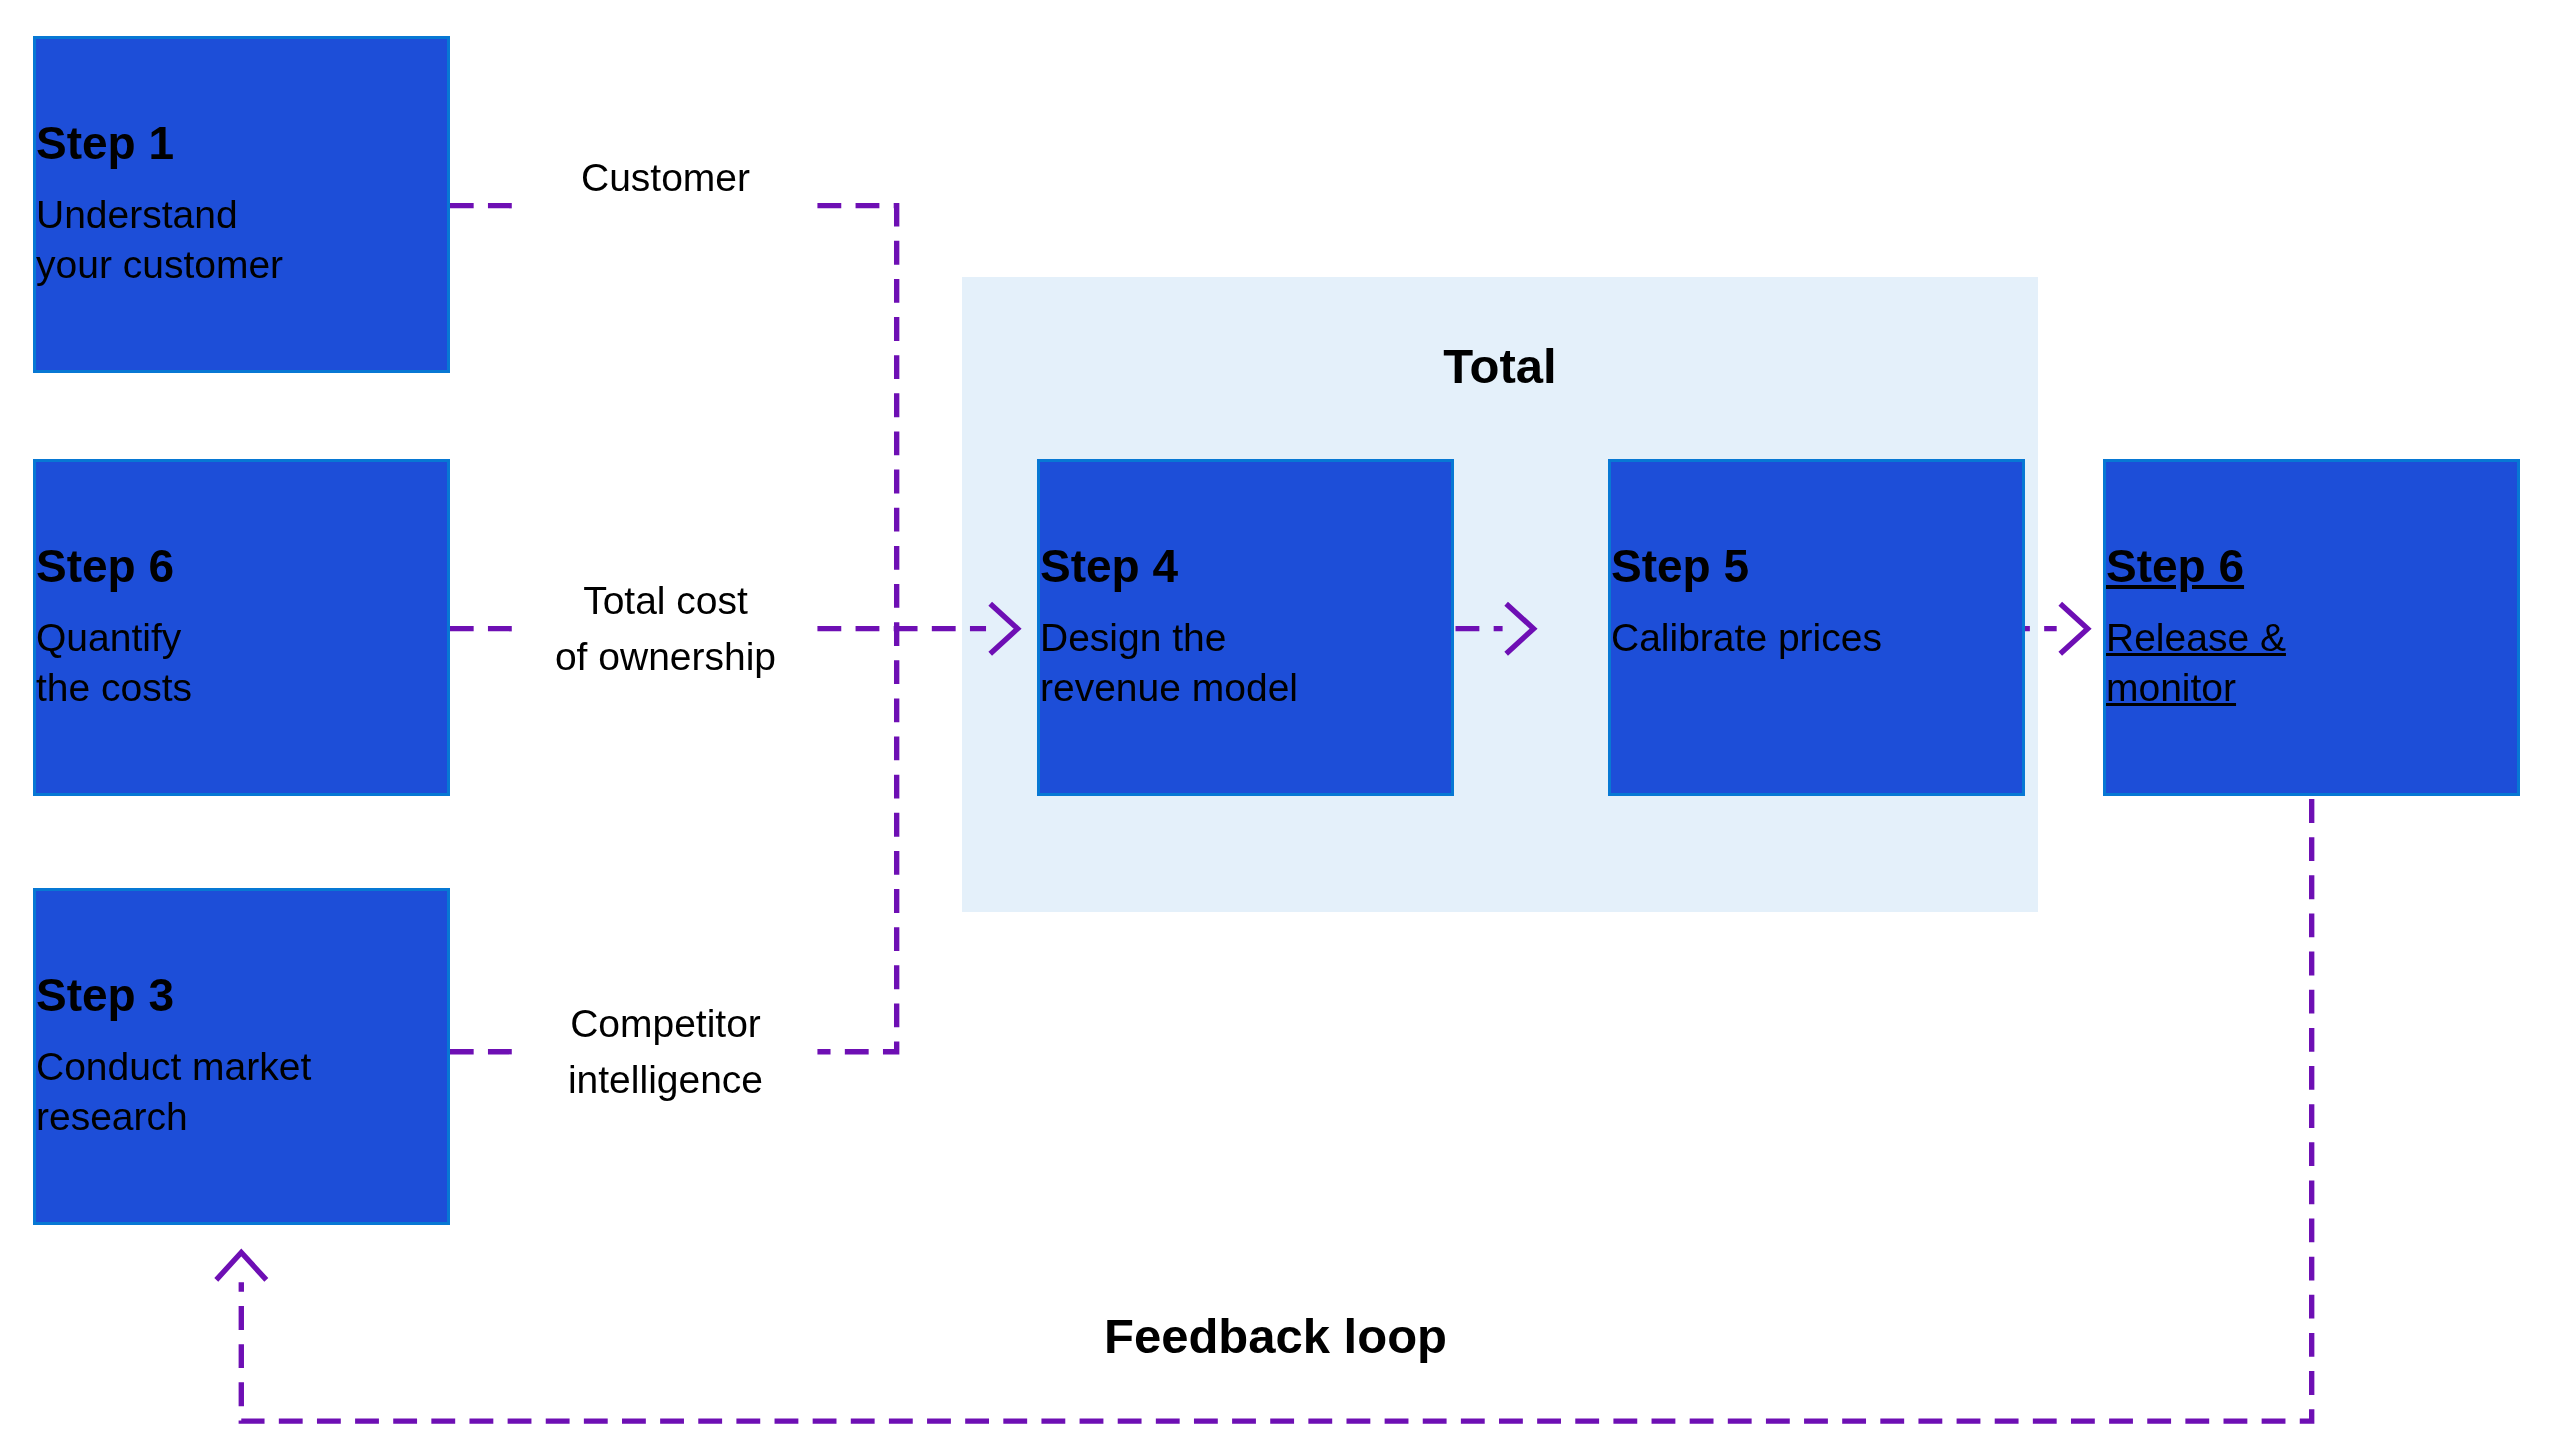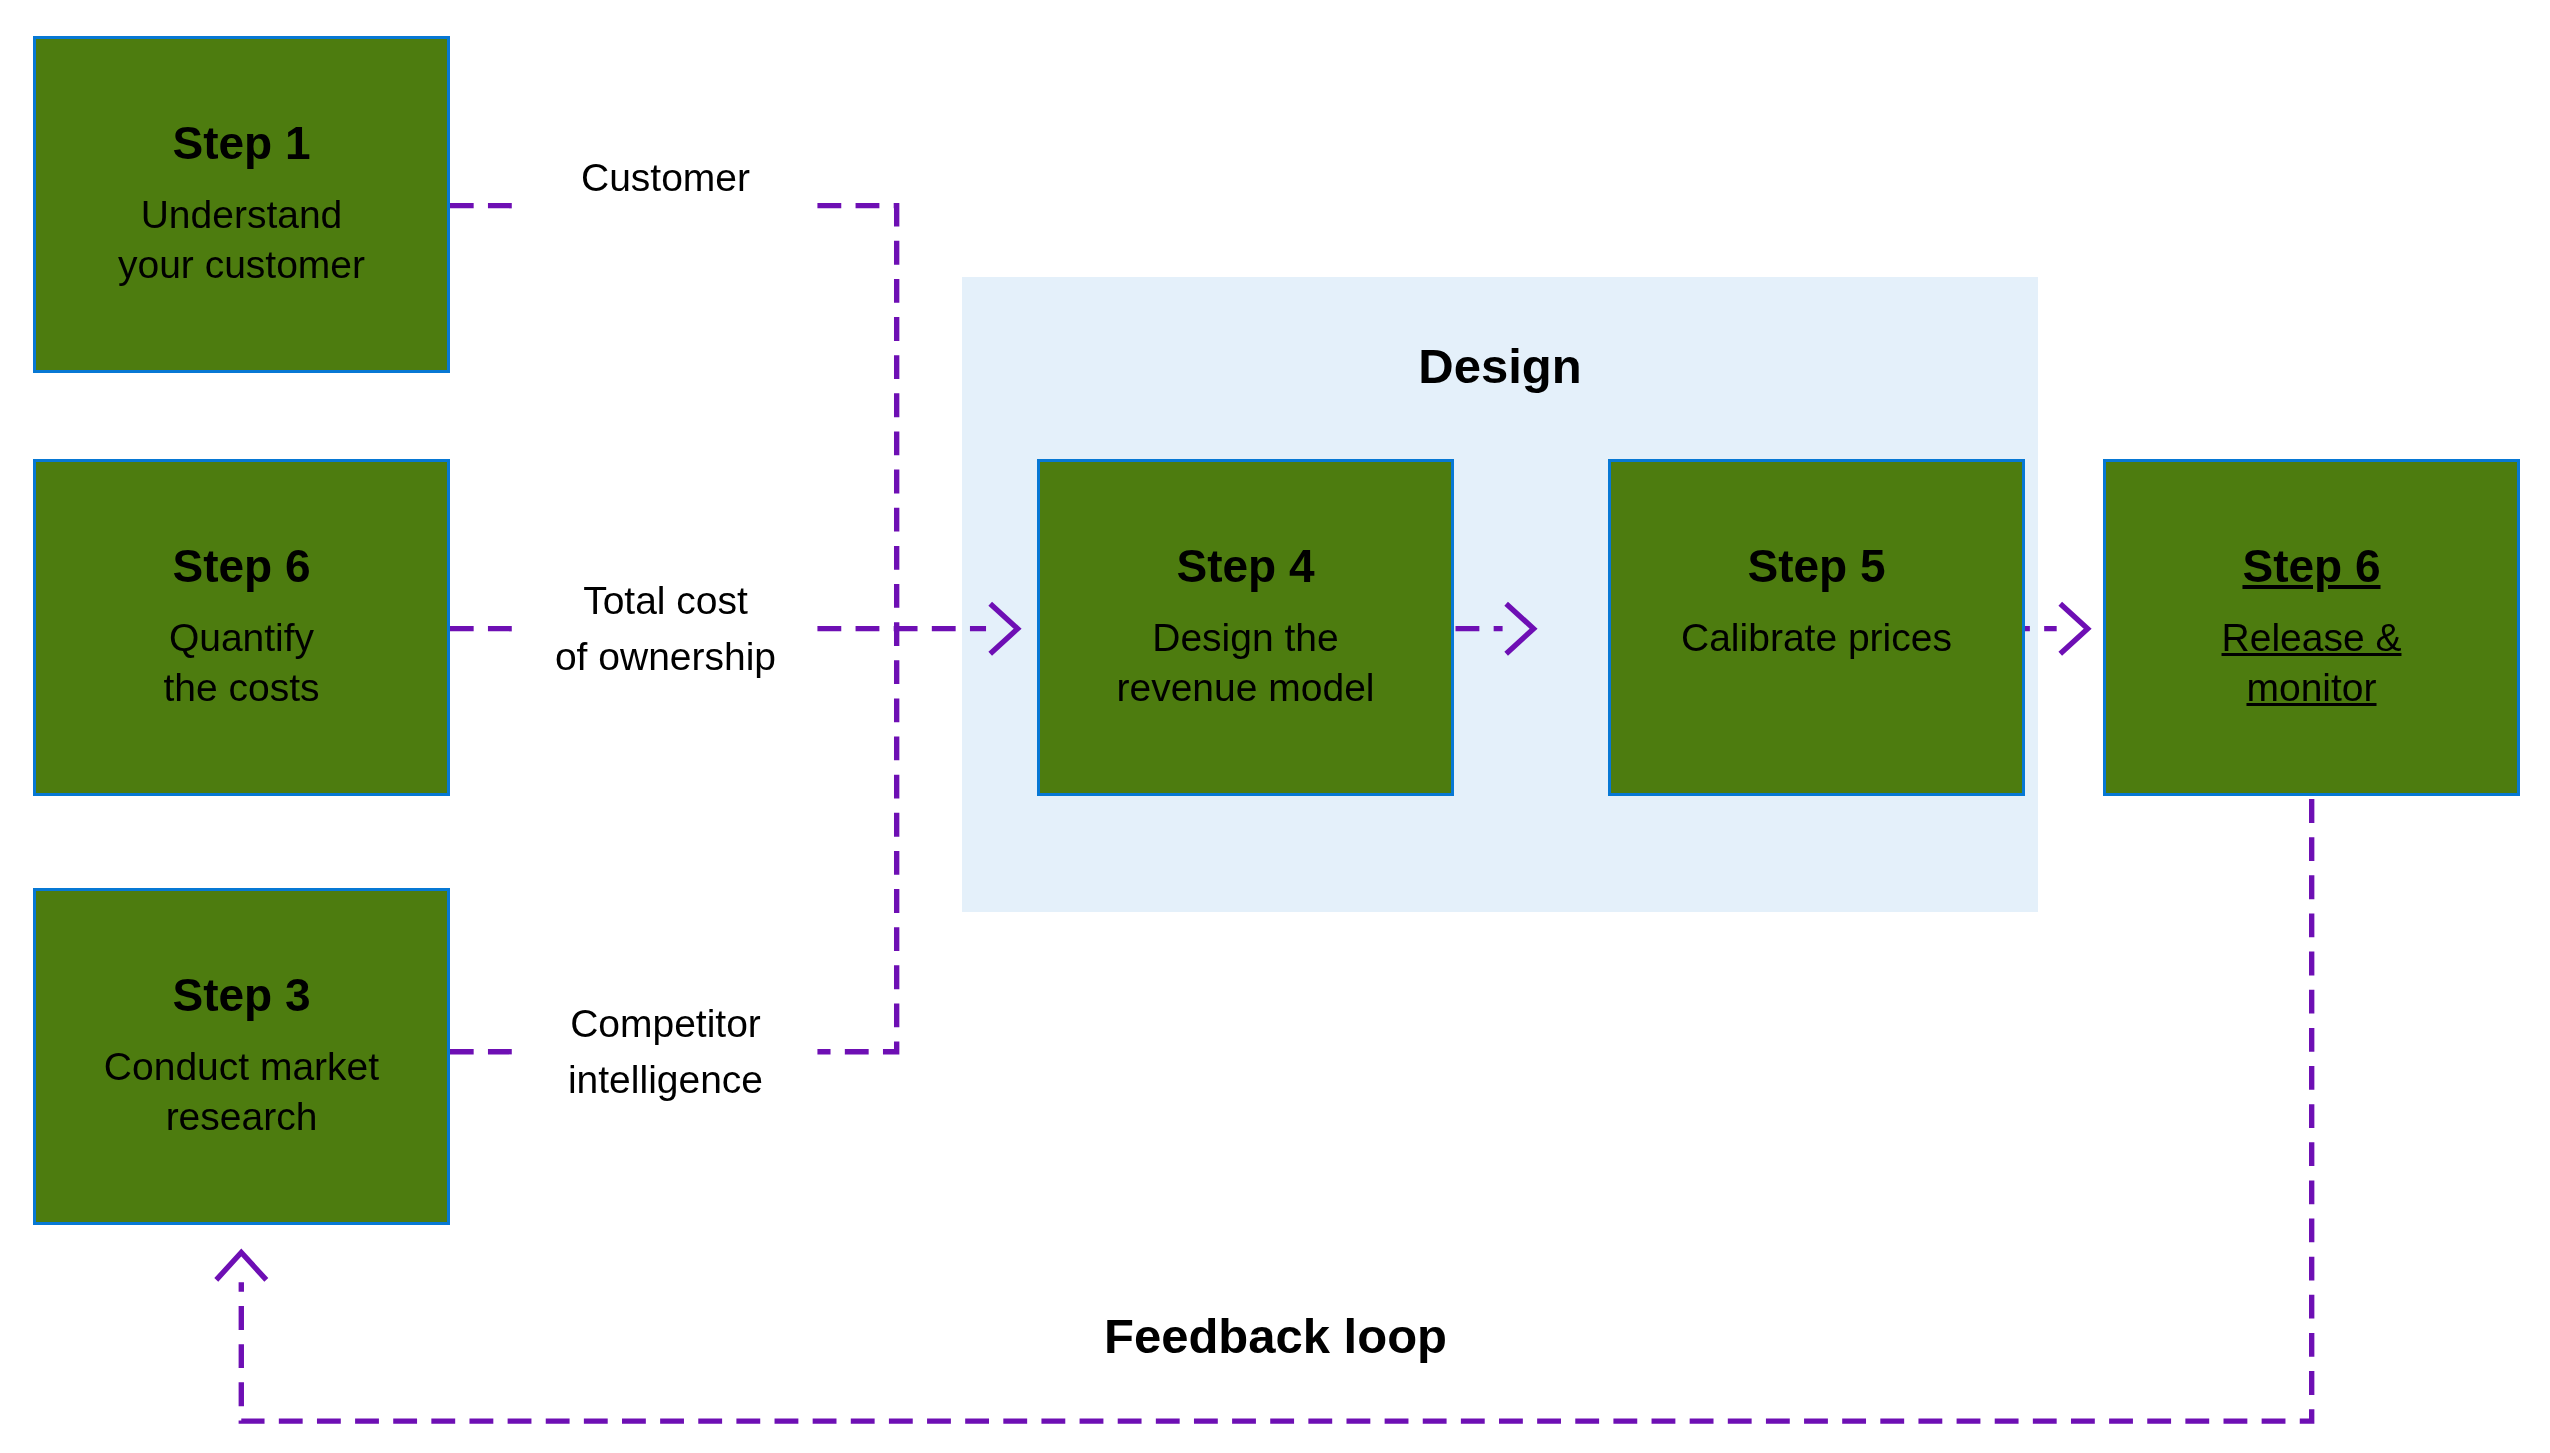--- a/index.html
+++ b/index.html
@@ -29,23 +29,23 @@
   }
   .connectors{
     position:absolute;
     left:0; top:0;
     pointer-events:none;
   }
   .step-box{
     position:absolute;
     width:417px; height:337px;
     box-sizing:border-box;
-    background:#4d7c0f;
+    background:#1d4ed8;
     border:3.6px solid #0778d4;
-    text-align:center;
+    text-align:left;
   }
   .box1{left:33px;  top:36px;}
   .box2{left:33px;  top:459px;}
   .box3{left:33px;  top:888px;}
   .box4{left:1037px;top:459px;}
   .box5{left:1608px;top:459px;}
   .box6{left:2103px;top:459px;text-decoration:underline;}
   .box-title{
     margin-top:76px;
     font-size:46px;
@@ -77,21 +77,21 @@
     font-weight:700;
     line-height:54px;
   }
 </style>
 </head>
 <body>
 
 <div class="canvas">
 
   <div class="tiers-bg"></div>
-  <div class="tiers-title">Design</div>
+  <div class="tiers-title">Total</div>
 
   <svg class="connectors" width="2550" height="1454" viewBox="0 0 4280 2440" fill="none" stroke="#6e0fb4" stroke-width="9">
 
     <path d="M755 345 H875" stroke-dasharray="40 24"></path>
 
     <path d="M755 1055 H875" stroke-dasharray="40 24"></path>
 
     <path d="M755 1765 H875" stroke-dasharray="40 24"></path>
 
     <path d="M1372 345 L1505 345 L1505 1765 L1372 1765" stroke-dasharray="40 24"></path>

